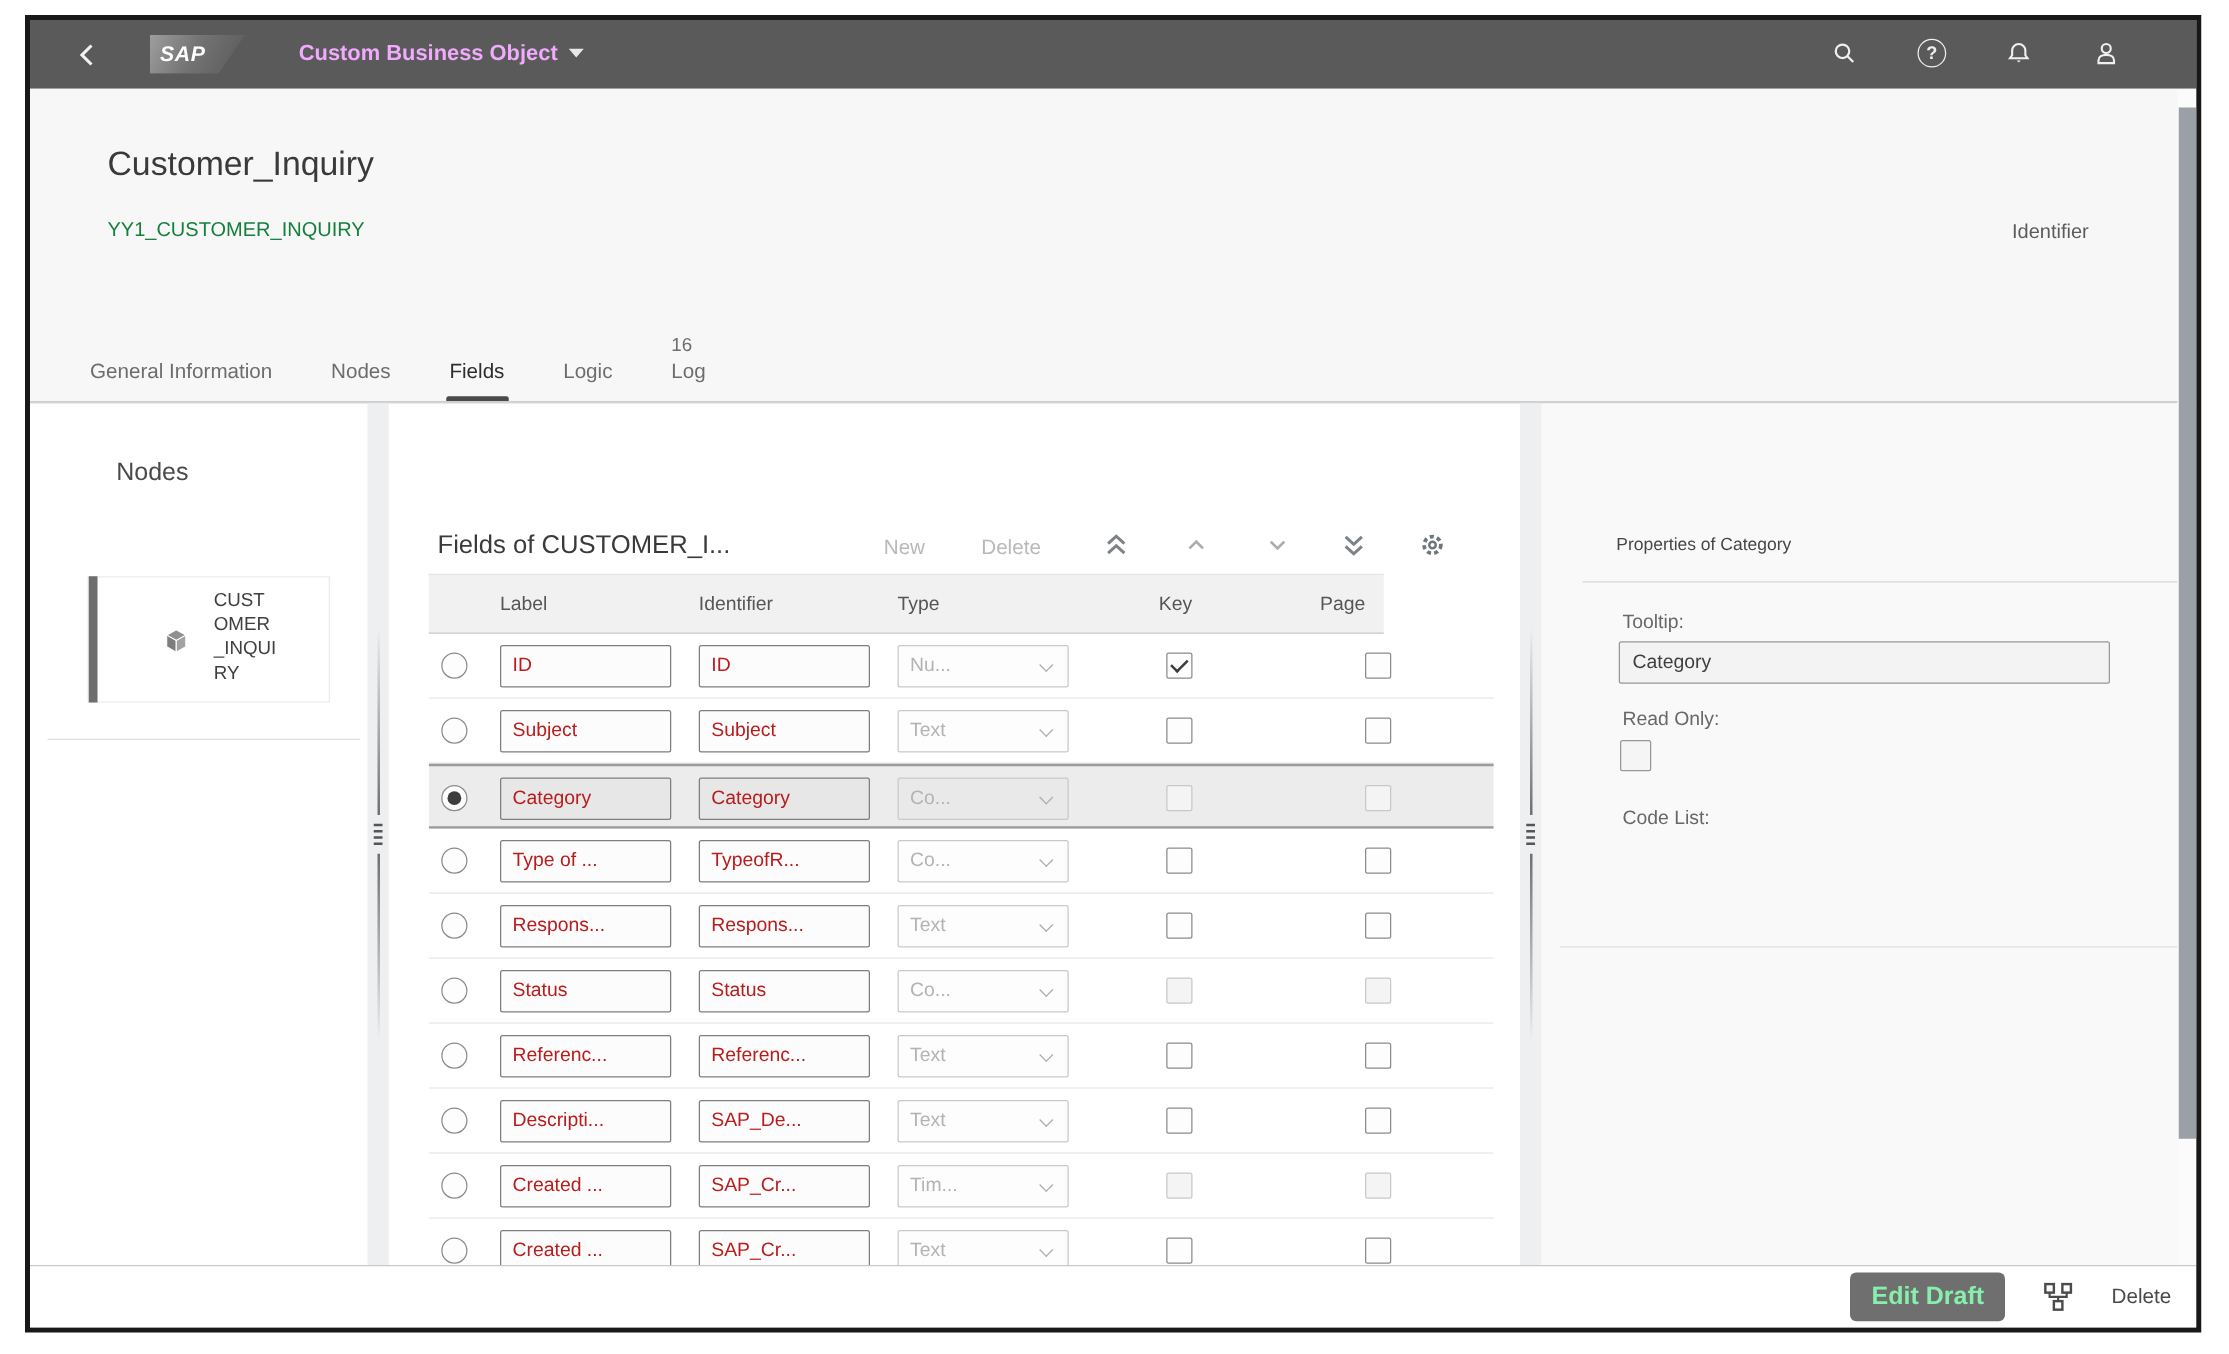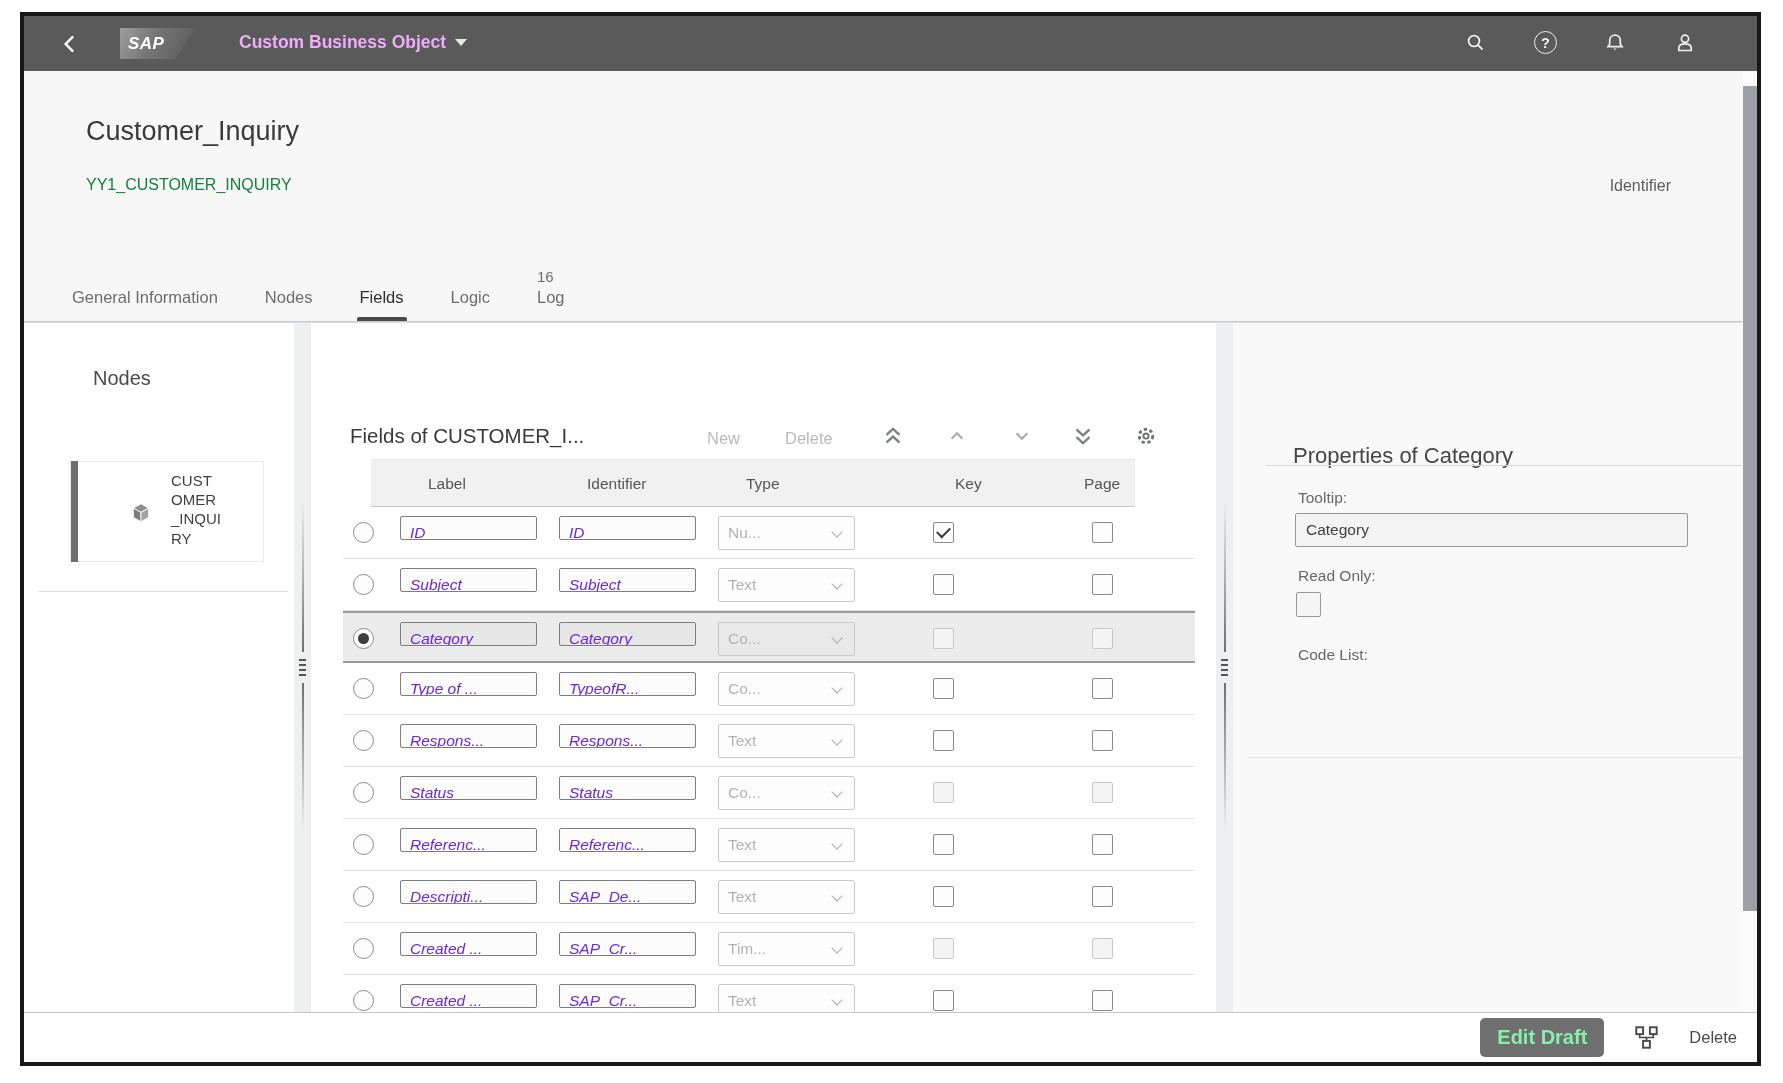--- a/index.html
+++ b/index.html
@@ -60,51 +60,51 @@
 
   
   .fields-title { position:absolute; left:326px; top:408px; font-size:20.5px; color:#3a3a3a; }
   .tb-btn { position:absolute; top:413px; font-size:16.5px; color:#b9b9b9; cursor:pointer; }
   .tb-new { left:683px; } .tb-del { left:761px; }
   .tb-icon { position:absolute; top:407px; width:26px; height:26px; cursor:pointer; }
   .ti-1{left:856px;} .ti-2{left:920px;} .ti-3{left:985px;} .ti-4{left:1046px;} .ti-5{left:1109px;}
 
   
   .thead { position:absolute; left:319px; top:443px; width:764px; height:48px; background:#f1f1f1;
-           border-top:1px solid #e6e6e6; border-bottom:1px solid #c9c9c9;margin-left:28px; }
+           border-top:1px solid #e6e6e6; border-bottom:1px solid #c9c9c9; }
   .thead span { position:absolute; top:0; line-height:47px; font-size:15.5px; color:#565656; }
   .h-label{left:57px;} .h-ident{left:216px;} .h-type{left:375px;} .h-key{left:584px;} .h-page{left:713px;}
   .tbody { position:absolute; left:319px; top:491px; width:852px; height:505px; overflow:hidden; }
   .frow { position:relative; height:52px; border-bottom:1px solid #e3e3e3; background:#fff; }
   .frow.sel { background:#ececec; border-top:2px solid #9b9b9b; border-bottom:2px solid #9b9b9b; }
   .radio { position:absolute; left:10px; top:15px; width:21px; height:21px; border:1px solid #8b8b8b;
            border-radius:50%; background:#fdfdfd; cursor:pointer; }
   .radio.on::after { content:""; position:absolute; left:4px; top:4px; width:11px; height:11px;
                      border-radius:50%; background:#3d3d3d; }
-  .cell-input { position:absolute; top:9px; width:137px; height:24px; border:1px solid #7e7e7e; background:#fcfcfc;
-                border-radius:2px; font-size:15.5px; line-height:32px; padding-left:9px; color:#6d28d9;
-                white-space:nowrap; overflow:hidden; cursor:text;font-style:italic; }
+  .cell-input { position:absolute; top:9px; width:137px; height:34px; border:1px solid #7e7e7e; background:#fcfcfc;
+                border-radius:2px; font-size:15.5px; line-height:32px; padding-left:9px; color:#b91c1c;
+                white-space:nowrap; overflow:hidden; cursor:text; }
   .frow.sel .cell-input { background:#e7e7e7; }
   .label-c{left:57px;} .ident-c{left:216px;}
   .cell-select { position:absolute; left:375px; top:9px; width:137px; height:34px; border:1px solid #c9c9c9;
                  background:#fdfdfd; border-radius:2px; color:#b3b3b3; font-size:15.5px; line-height:32px;
                  padding-left:9px; cursor:default; }
   .frow.sel .cell-select { background:#e9e9e9; }
   .sel-caret { position:absolute; right:13px; top:11px; width:8px; height:8px;
                border-left:1.6px solid #ababab; border-bottom:1.6px solid #ababab; transform:rotate(-45deg); }
   .cbx { position:absolute; top:15px; width:21px; height:21px; border:1px solid #8b8b8b; border-radius:2px;
          background:#fdfdfd; cursor:pointer; }
   .key-c{left:590px;} .page-c{left:749px;}
   .cbx.mut { border-color:#c8c8c8; background:#f4f4f4; }
   .cbx.chk::after { content:""; position:absolute; left:3px; top:4px; width:11px; height:6px;
                     border-left:2px solid #3d3d3d; border-bottom:2px solid #3d3d3d; transform:rotate(-45deg); }
 
   
   .props-bg { position:absolute; left:1209px; top:307px; width:513px; height:689px; background:#f9f9f9; }
-  .props-title { position:absolute; left:1269px; top:411px; font-size:22px; color:#464646;margin-top:16px; }
+  .props-title { position:absolute; left:1269px; top:411px; font-size:14px; color:#464646; }
   .props-divider { position:absolute; left:1242px; top:449px; width:477px; height:1px; background:#d7d7d7; }
   .plabel { position:absolute; font-size:15.5px; color:#686868; }
   .pl-tooltip{left:1274px; top:473px;} .pl-ro{left:1274px; top:551px;} .pl-cl{left:1274px; top:630px;}
   .pinput { position:absolute; left:1271px; width:393px; height:34px; background:#f3f3f3; border:1px solid #989898;
             border-radius:2px; font-size:15.5px; color:#3f3f3f; padding-left:10px; }
   .pi-tooltip{top:497px;} .pi-cl{top:655px;}
   .pcbx { position:absolute; left:1272px; top:576px; width:25px; height:25px; border:1px solid #989898;
           border-radius:2px; background:#f5f5f5; cursor:pointer; }
   .props-bottom-divider { position:absolute; left:1224px; top:741px; width:497px; height:1px; background:#e0e0e0; }
 

